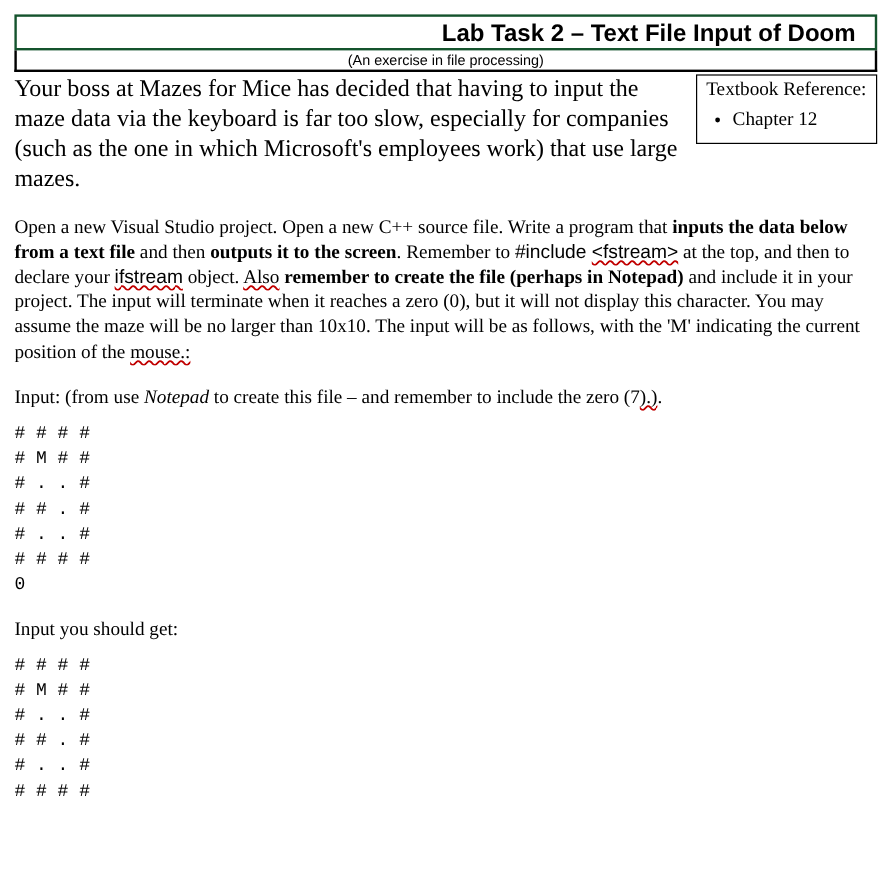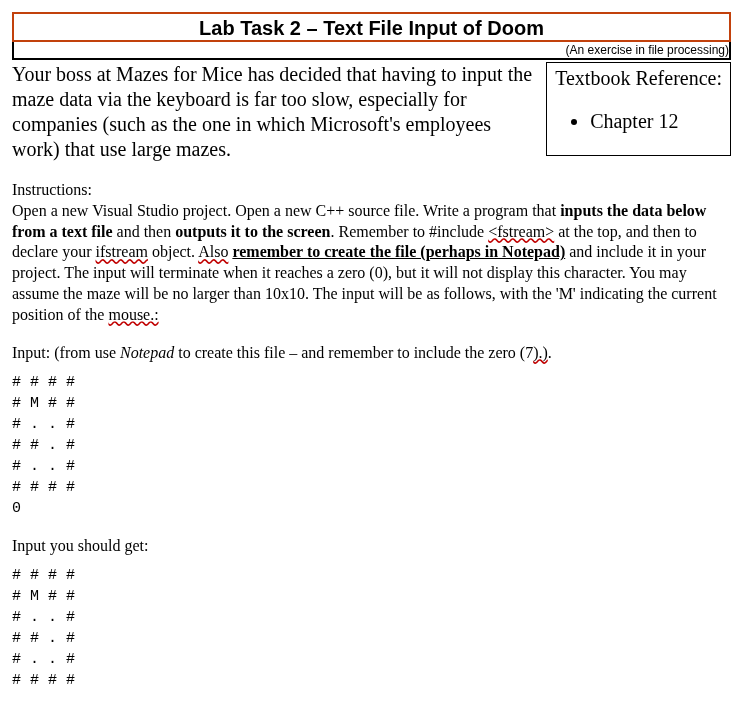--- a/index.html
+++ b/index.html
@@ -6,59 +6,59 @@
     margin: 0;
     padding: 12px;
     font-family: "Times New Roman", Times, serif;
     font-size: 16px;
     background: #fff;
     color: #000;
     width: 743px;
     box-sizing: border-box;
   }
   .title-box {
-    border: 2px solid #c2410c;
-    text-align: center;
+    border: 2px solid #14532d;
+    text-align: right;
     font-family: "Comic Sans MS", "Comic Sans", cursive, sans-serif;
     font-weight: bold;
     font-size: 20px;
-    padding: 2px 0 0 0;
+    padding: 2px 16px 0 0;
     line-height: 1.2;
   }
   .subtitle-box {
     border: 2px solid #000;
     border-top: none;
-    text-align: right;
+    text-align: center;
     font-family: "Comic Sans MS", "Comic Sans", cursive, sans-serif;
     font-size: 12px;
     padding: 1px 0;
   }
   .ref-box {
     float: right;
     border: 1.5px solid #000;
-    font-size: 20px;
+    font-size: 16px;
     padding: 2px 8px 4px 8px;
     margin: 2px 0 4px 8px;
     line-height: 1.3;
   }
-  .ref-box ul { margin: 17px; padding-left: 18px; }
+  .ref-box ul { margin: 4px; padding-left: 18px; }
   .intro {
     margin-top: 2px;
     font-size: 20px;
     line-height: 1.25;
   }
   .para {
     clear: both;
     margin-top: 18px;
     font-size: 16px;
     line-height: 1.3;
   }
-  .code { font-family: Liberation Serif, serif; text-align: right; }
+  .code { font-family: Liberation Sans, sans-serif; text-align: right; }
   .bold { font-weight: bold; }
-  .uline { text-decoration: underline; }
+  .uline { }
   .squig {
     text-decoration: underline wavy #c00000;
     text-decoration-skip-ink: none;
   }
   .italic { font-style: italic; text-align: right; }
   .pre {
     font-family: "Courier New", monospace;
     font-size: 15px;
     white-space: pre;
     line-height: 1.4;
@@ -84,21 +84,20 @@
   <ul>
       <li>Chapter 12</li>
     </ul>
 </div>
 
 <div class="intro">
   <span>Your boss at Mazes for Mice has decided that having to input the maze data via the keyboard is far too slow, especially for companies (such as the one in which Microsoft's employees work) that use large mazes.</span>
 </div>
 
 <div class="para">
-  <div>Instructions:</div>
   <span>Open a new Visual Studio project.  Open a new C++ source file.  Write a program that </span><span class="bold">inputs the data below from a text file</span><span> and then </span><span class="bold">outputs it to the screen</span><span>. Remember to </span><span class="code">#include </span><span class="code squig">&lt;fstream&gt;</span><span> at the top, and then to declare your </span><span class="code squig">ifstream</span><span> object. </span><span class="squig">Also</span><span> </span><span class="bold uline">remember to create the file (perhaps in Notepad)</span><span> and include it in your project. The input will terminate when it reaches a zero (0), but it will not display this character. You may assume the maze will be no larger than 10x10.  The input will be as follows, with the 'M' indicating the current position of the </span><span class="squig">mouse.:</span>
 </div>
 
 <div class="section-label">
   <span>Input:  (from use </span><span class="italic">Notepad</span><span> to create this file – and remember to include the zero (7</span><span class="squig">).)</span><span>.</span>
 </div>
 
 <div class="pre"># # # #
 # M # #
 # . . #

